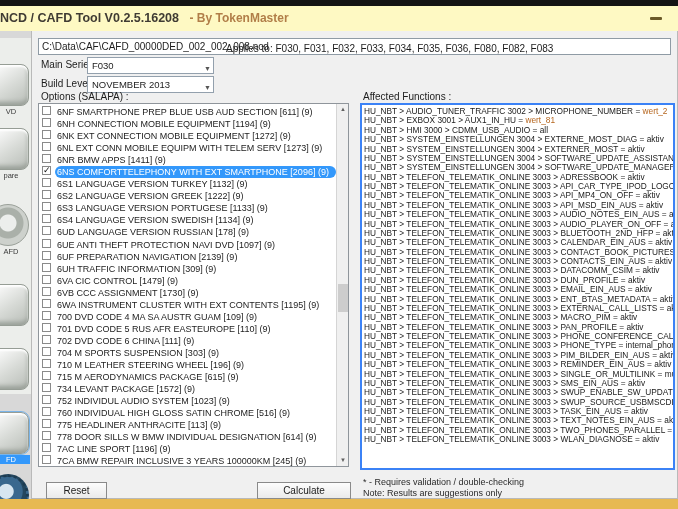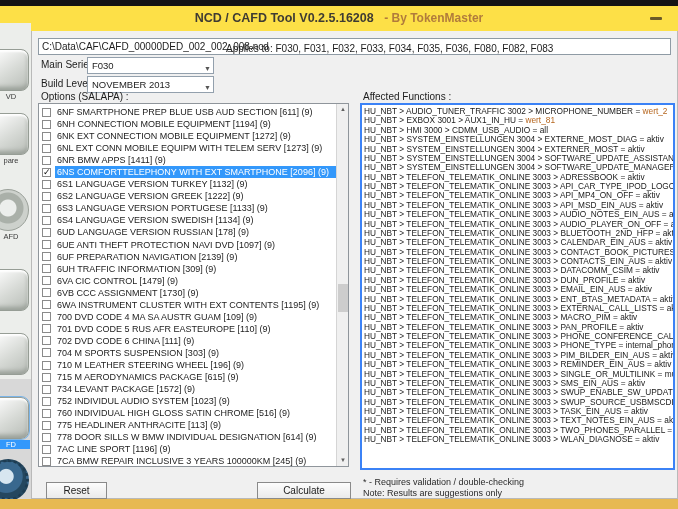--- a/index.html
+++ b/index.html
@@ -1,25 +1,25 @@
 <!DOCTYPE html>
 <html><head>
 <meta charset="utf-8">
 <style>
   * { margin:0; padding:0; box-sizing:border-box; }
   html,body { width:678px; height:509px; overflow:hidden; }
   body { font-family:"Liberation Sans", sans-serif; position:relative; background:#d8d8d8; }
 
   .topstrip { position:absolute; left:0; top:0; width:678px; height:6px; background:#141414; }
-  .titlebar { position:absolute; left:0; top:6px; width:678px; height:25px; background:#fde047; text-align:center; }
+  .titlebar { position:absolute; left:0; top:6px; width:678px; height:25px; background:#fef9c3; }
   .titlebar .ttl { display:inline-block; line-height:25px; font-size:12.5px; color:#3f3b33; font-weight:bold; }
   .titlebar .byline { display:inline-block; line-height:25px; font-size:12px; color:#a9713b; font-weight:bold; margin-left:6px; opacity:.9; filter:blur(.4px); }
   .minbtn { position:absolute; right:16px; top:11px; width:12px; height:3px; background:#6b5a28; border-radius:1px; }
 
-  .deskstrip { position:absolute; left:0; top:23px; width:31px; height:356px; background:#eceeeb; }
+  .deskstrip { position:absolute; left:0; top:38px; width:31px; height:356px; background:#eceeeb; }
   .dicon { position:absolute; left:0; width:31px; }
   .dicon-shape { position:relative; left:-13px; width:42px; height:42px; }
   .shape-key { background:linear-gradient(145deg,#fbfbfb 10%,#d7dad6 55%,#b7bcb6 100%); border:1px solid #969d95; border-radius:8px; box-shadow:inset 0 2px 2px #ffffff, inset 0 -3px 4px #9aa099; }
   .shape-ring { background:radial-gradient(circle at 50% 45%, #eceeec 0 8px, #aab0a9 9px 15px, #cdd1cc 16px); border:1px solid #9aa099; border-radius:50%; }
   .shape-gear { background:radial-gradient(circle at 45% 40%, #d7e6f0 0 7px, #39688e 8px 16px, #24475f 17px); border:3px dotted #1d3c52; border-radius:50%; }
   .dicon-label { position:relative; left:-8px; width:38px; margin-top:1px; font-size:7.5px; color:#3a3a3a; text-align:center; white-space:nowrap; overflow:hidden; }
   .dicon.sel .dicon-shape { outline:1px solid #7ab4e8; background-color:#cfe4f7; }
   .dicon.sel .dicon-label { background:#3398fb; color:#fff; }
 
   .window { position:absolute; left:31px; top:31px; width:647px; height:468px; background:#f0f0f0; border:1px solid #b9b9b9; border-top:none; }
@@ -27,24 +27,24 @@
   .pathbox { position:absolute; left:6px; top:7px; width:633px; height:17px; background:#fff; border:1px solid #8f9ba5; font-size:10px; color:#1c1c1c; padding:1px 3px; line-height:13px; white-space:nowrap; overflow:hidden; }
 
   .fieldlabel { position:absolute; font-size:10px; color:#1c1c1c; }
   .combo { position:absolute; left:55px; width:127px; height:17px; background:#fff; border:1px solid #93a0ad; font-size:9.5px; color:#1c1c1c; line-height:15px; padding-left:4px; white-space:nowrap; overflow:hidden; }
   .combo .arrow { position:absolute; right:2px; top:3px; font-size:7px; color:#555; }
   .applies { position:absolute; left:194px; top:12px; font-size:10px; color:#1c1c1c; white-space:nowrap; }
 
   .panel-label { position:absolute; font-size:10px; color:#1c1c1c;text-align:center; }
 
   .optbox { position:absolute; left:6px; top:72px; width:311px; height:364px; background:#fff; border:1px solid #8f959b; overflow:hidden; padding-top:2px; }
-  .opt-row { height:12.05px; display:flex; align-items:center; white-space:nowrap; overflow:hidden; padding-left:3px; }
+  .opt-row { height:12.05px; display:flex; white-space:nowrap; overflow:hidden; padding-left:3px; }
   .opt-check { flex:0 0 auto; width:9px; height:9px; background:#fff; border:1px solid #8a8a8a; margin-right:4px; font-size:9px; line-height:7px; color:#111; text-align:center; }
   .opt-label { font-size:9px; color:#1c1c1c; padding:0 2px; line-height:12px; }
-  .opt-row.sel .opt-label { background:#3398fb; color:#fff; flex:1 1 auto; margin-right:12px; }
+  .opt-row.sel .opt-label { background:#3398fb; color:#fff; flex:1 1 auto; margin-right:12px;border-radius:6px; }
 
   .vscroll { position:absolute; right:0; top:0; width:12px; height:362px; background:#f0f0f0; border-left:1px solid #d5d5d5; }
   .vscroll .up, .vscroll .down { position:absolute; left:0; width:12px; height:11px; font-size:6px; color:#606060; text-align:center; line-height:11px; }
   .vscroll .up { top:0; } .vscroll .down { bottom:0; }
   .vscroll .thumb { position:absolute; left:1px; top:180px; width:10px; height:28px; background:#cdcdcd; }
 
   .fnbox { position:absolute; left:328px; top:72px; width:315px; height:367px; background:#fff; border:2px solid #3b82f6; overflow:hidden; padding:2px 0 0 2px; }
   .fn-row { height:9.38px; line-height:9.38px; font-size:8.3px; color:#1a1a1a; white-space:nowrap; overflow:hidden; }
   .fn-val.hl { color:#b5651d; }
 

